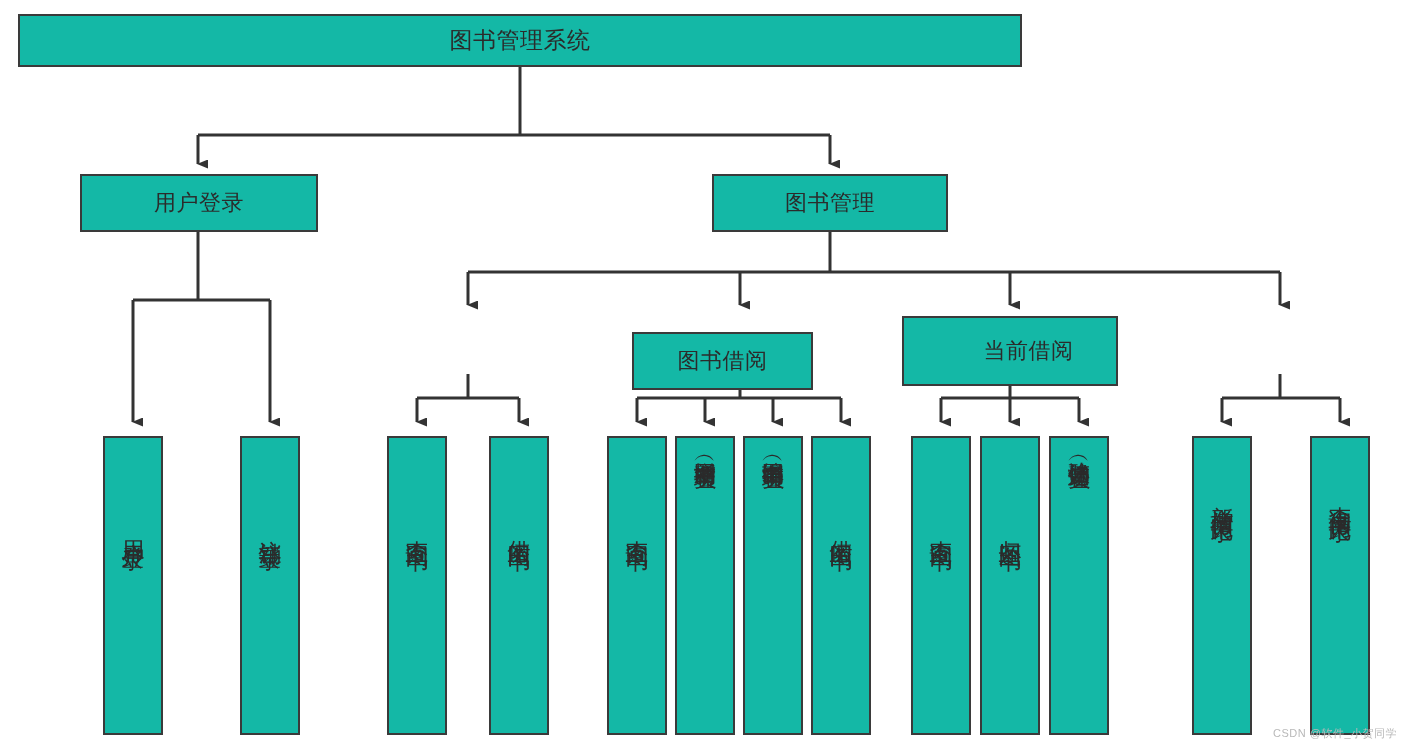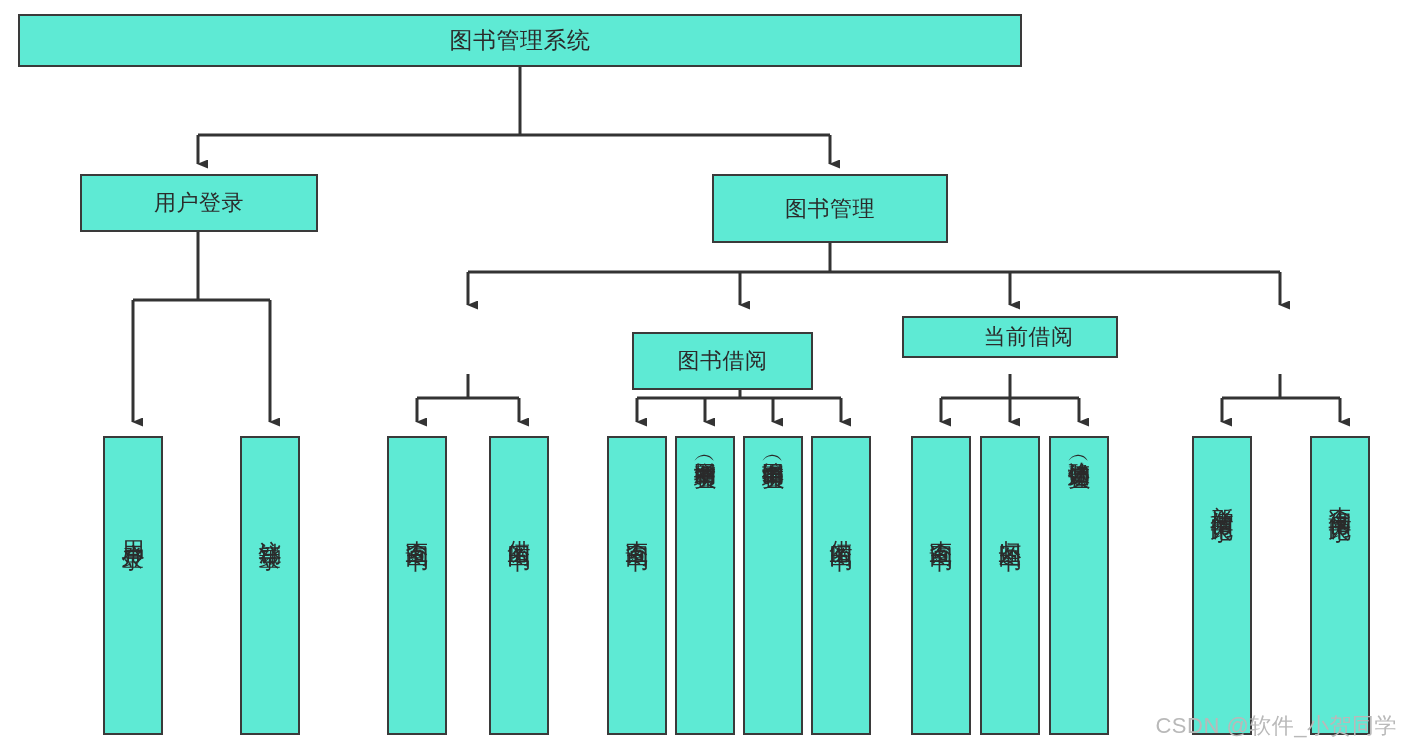--- a/index.html
+++ b/index.html
@@ -23,21 +23,21 @@
   svg#wires {
     position: absolute;
     left: 0;
     top: 0;
     width: 1405px;
     height: 747px;
   }
   .node {
     position: absolute;
     box-sizing: border-box;
-    background: #5eead4;
+    background: #14b8a6;
     border: 2px solid #3a3a3a;
     display: flex;
     align-items: center;
     justify-content: center;
     color: #2b2b2b;
   }
   .node .label {
     display: block;
     text-align: center;
     line-height: 1.18;
@@ -67,21 +67,21 @@
     font-size: 22px;
     letter-spacing: 1px;
   }
   .node.root .label {
     font-size: 23px;
   }
   #watermark {
     position: absolute;
     right: 8px;
     bottom: 6px;
-    font-size: 22px;
+    font-size: 11px;
     color: #b9b9b9;
     letter-spacing: 0.5px;
     white-space: nowrap;
     pointer-events: none;
   }
 </style>
 </head>
 <body>
 
 <div id="diagram-root">
@@ -136,28 +136,28 @@
     </g>
   </svg>
 
   <div class="node horiz root" style="left:18px; top:14px; width:1004px; height:53px;">
     <span class="label">图书管理系统</span>
   </div>
 
   <div class="node horiz" style="left:80px; top:174px; width:238px; height:58px;">
     <span class="label">用户登录</span>
   </div>
-  <div class="node horiz" style="left:712px; top:174px; width:236px; height:69px;">
+  <div class="node horiz" style="left:712px; top:174px; width:236px; height:58px;">
     <span class="label">图书管理</span>
   </div>
 
   <div class="node horiz" style="left:632px; top:332px; width:181px; height:58px;">
     <span class="label">图书借阅</span>
   </div>
-  <div class="node horiz" style="left:902px; top:316px; width:216px; height:42px;padding-left:37px;">
+  <div class="node horiz" style="left:902px; top:316px; width:216px; height:70px;padding-left:37px;">
     <span class="label">当前借阅</span>
   </div>
 
   <div class="node vert" style="left:103px; top:436px; width:60px; height:299px; padding-top:84px;">
     <span class="label">用户登录</span>
   </div>
   <div class="node vert" style="left:240px; top:436px; width:60px; height:299px; padding-top:84px;">
     <span class="label">注销登录</span>
   </div>
 

